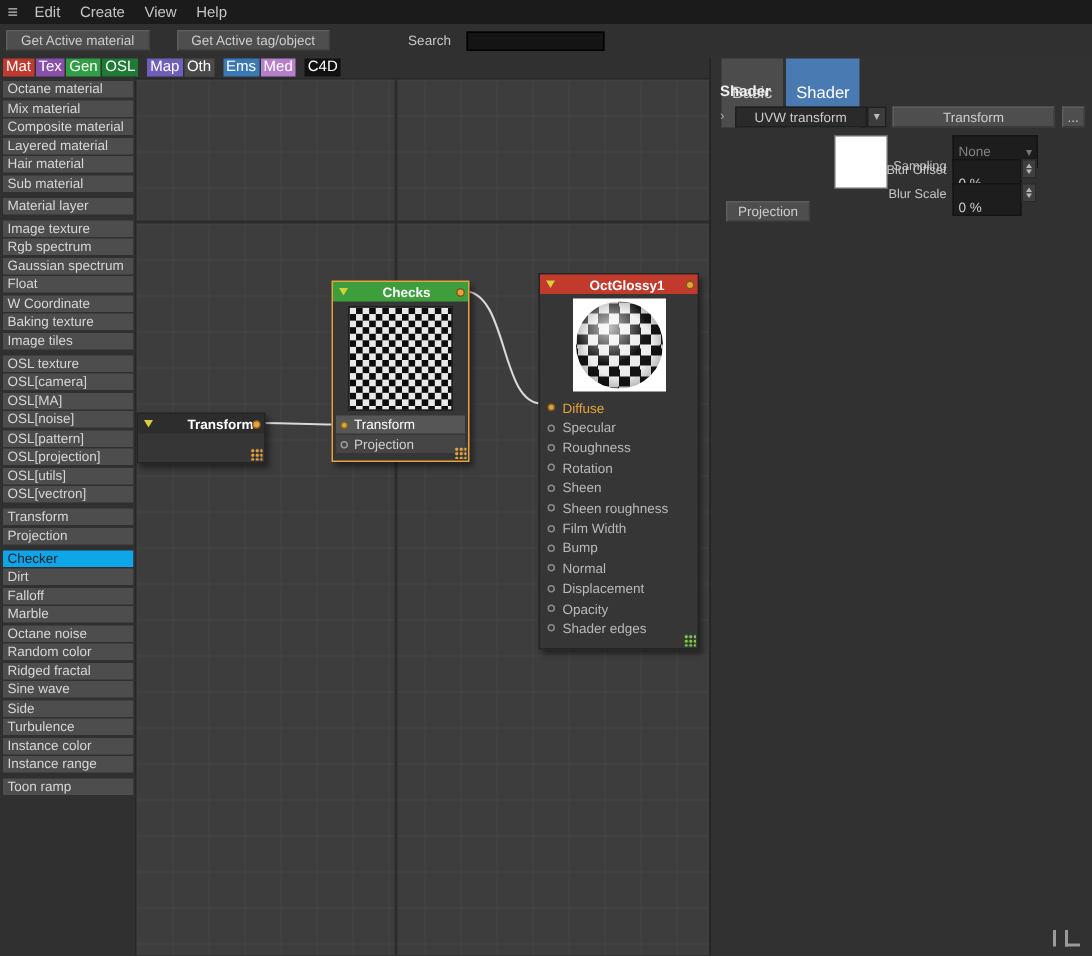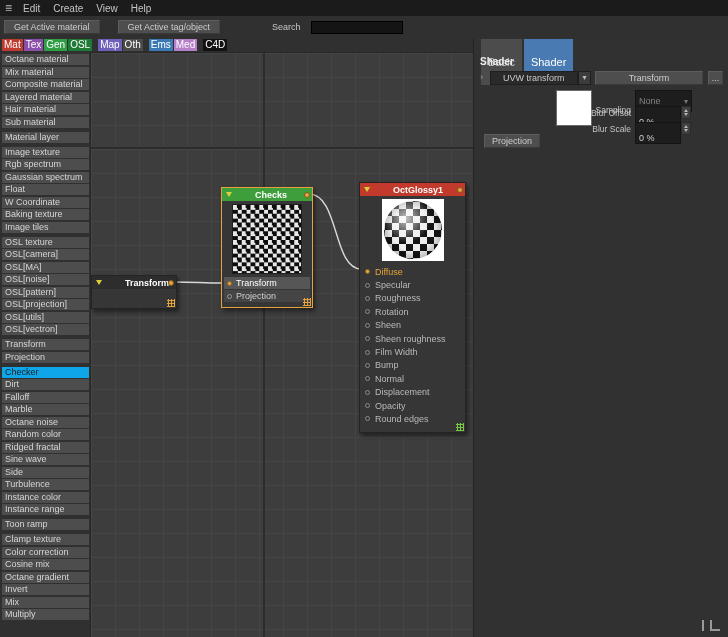--- a/index.html
+++ b/index.html
@@ -185,29 +185,20 @@
       <div class="sb-item">Ridged fractal</div>
       <div class="sb-item">Sine wave</div>
       <div class="sb-item">Side</div>
       <div class="sb-item">Turbulence</div>
       <div class="sb-item">Instance color</div>
       <div class="sb-item">Instance range</div>
     </div>
     <div class="sb-group">
       <div class="sb-item">Toon ramp</div>
     </div>
-    <div class="sb-group">
-      <div class="sb-item">Clamp texture</div>
-      <div class="sb-item">Color correction</div>
-      <div class="sb-item">Cosine mix</div>
-      <div class="sb-item">Octane gradient</div>
-      <div class="sb-item">Invert</div>
-      <div class="sb-item">Mix</div>
-      <div class="sb-item">Multiply</div>
-    </div>
   </div>
 
 <div id="canvas">
   <div class="axis-v"></div>
   <div class="axis-h"></div>
 
   <svg id="wires" width="383" height="585">
     <path class="wire" d="M 84 229 C 104 229 112 230 132 230"></path>
     <path class="wire" d="M 218 141 C 248 141 242 216 270 216"></path>
   </svg>
@@ -290,21 +281,21 @@
         <div class="param-row">
           <span class="param-dot"></span>
           <span class="param-label">Displacement</span>
         </div>
         <div class="param-row">
           <span class="param-dot"></span>
           <span class="param-label">Opacity</span>
         </div>
         <div class="param-row">
           <span class="param-dot"></span>
-          <span class="param-label">Round edges</span>
+          <span class="param-label">Shader edges</span>
         </div>
       </div>
     <span class="grip grip-green"></span>
   </div>
 </div>
 
 <div id="rightpanel">
   <div class="insp-tabs">
     <span class="insp-tab">Basic</span>
     <span class="insp-tab active">Shader</span>

